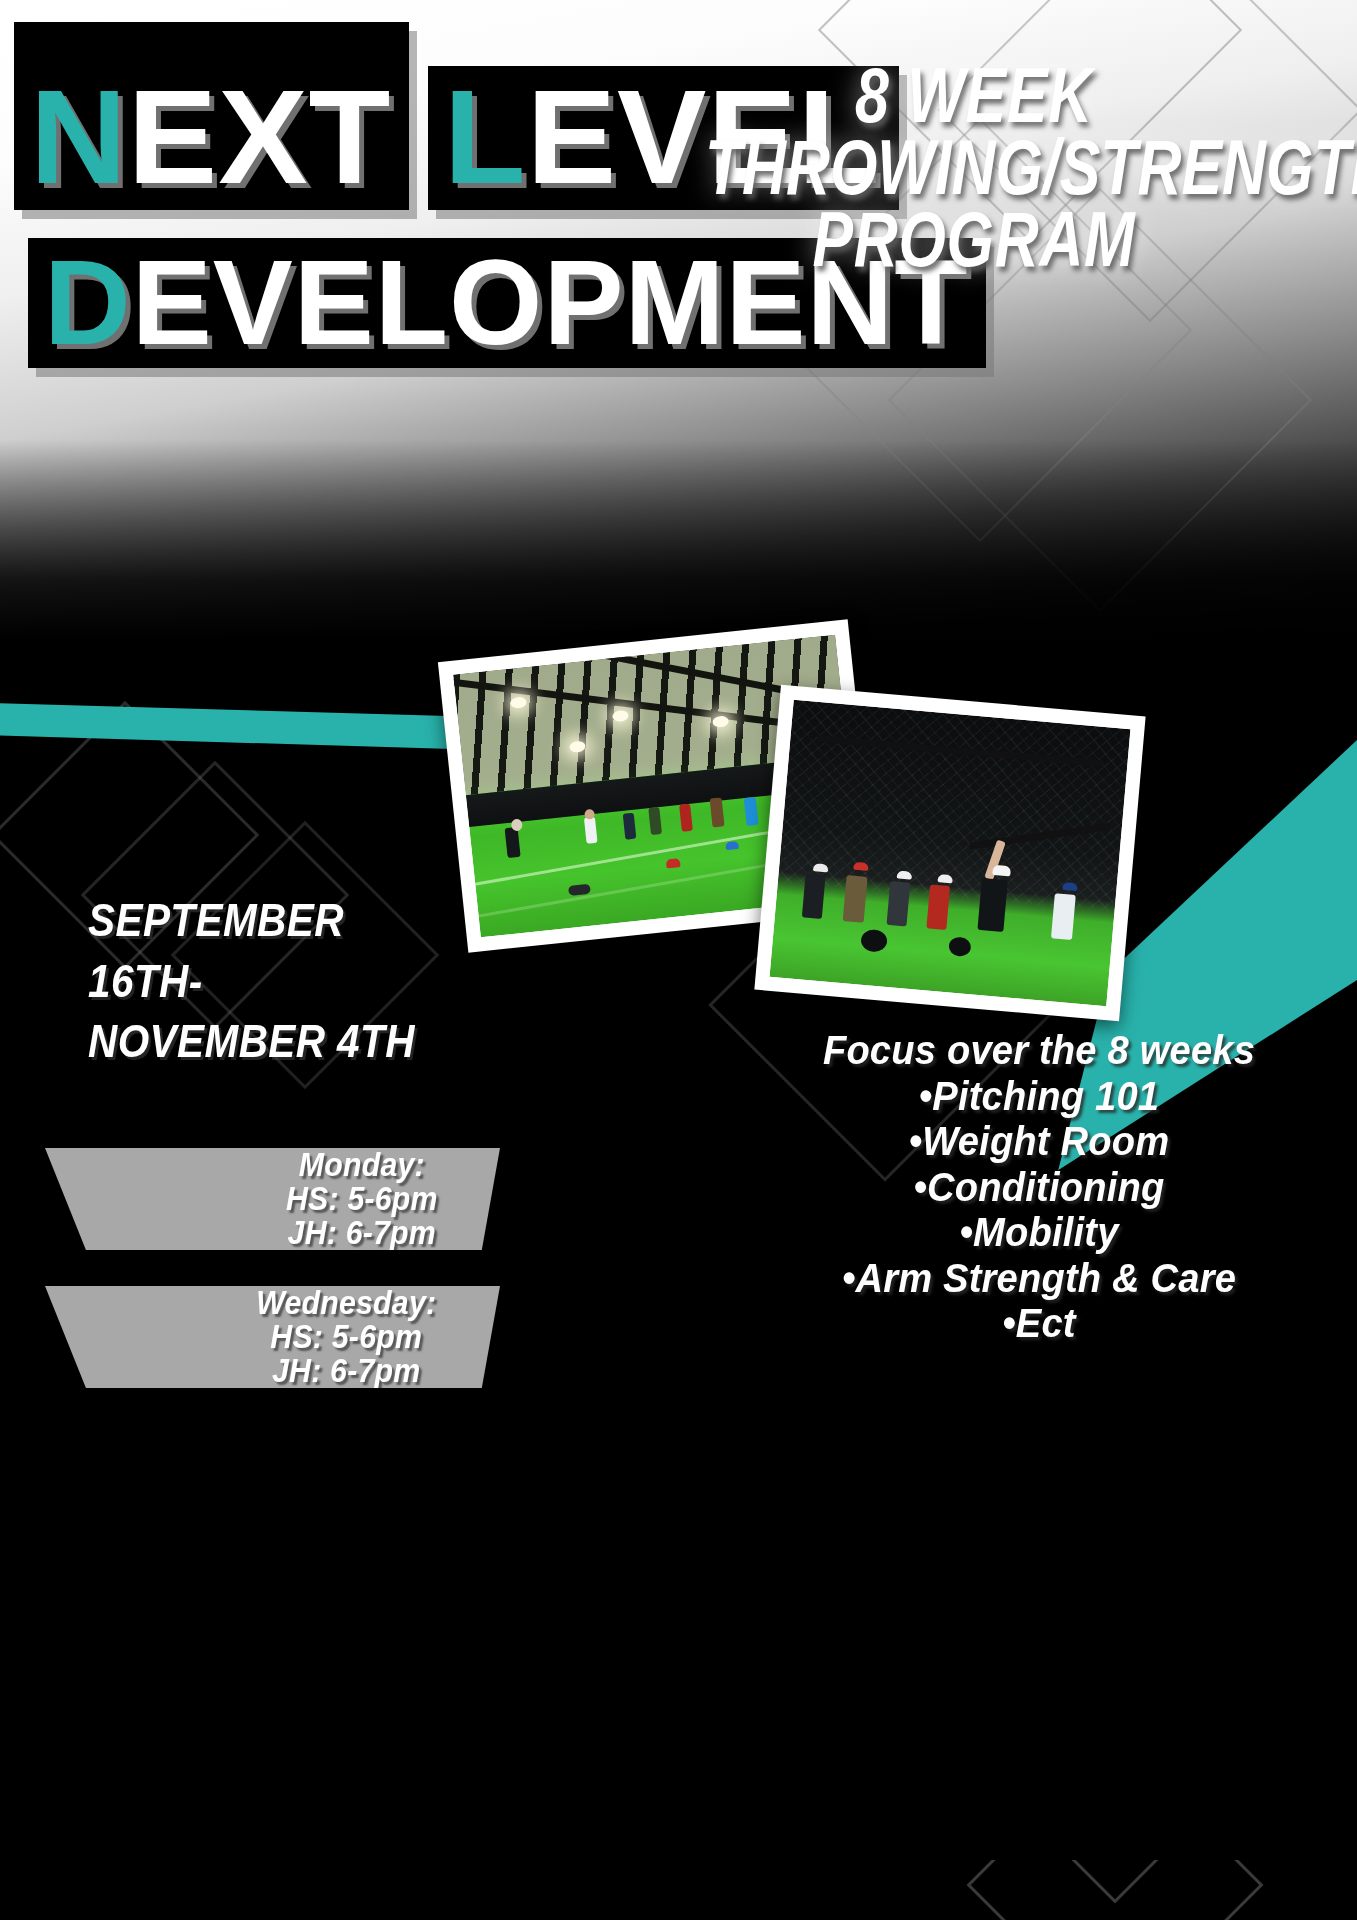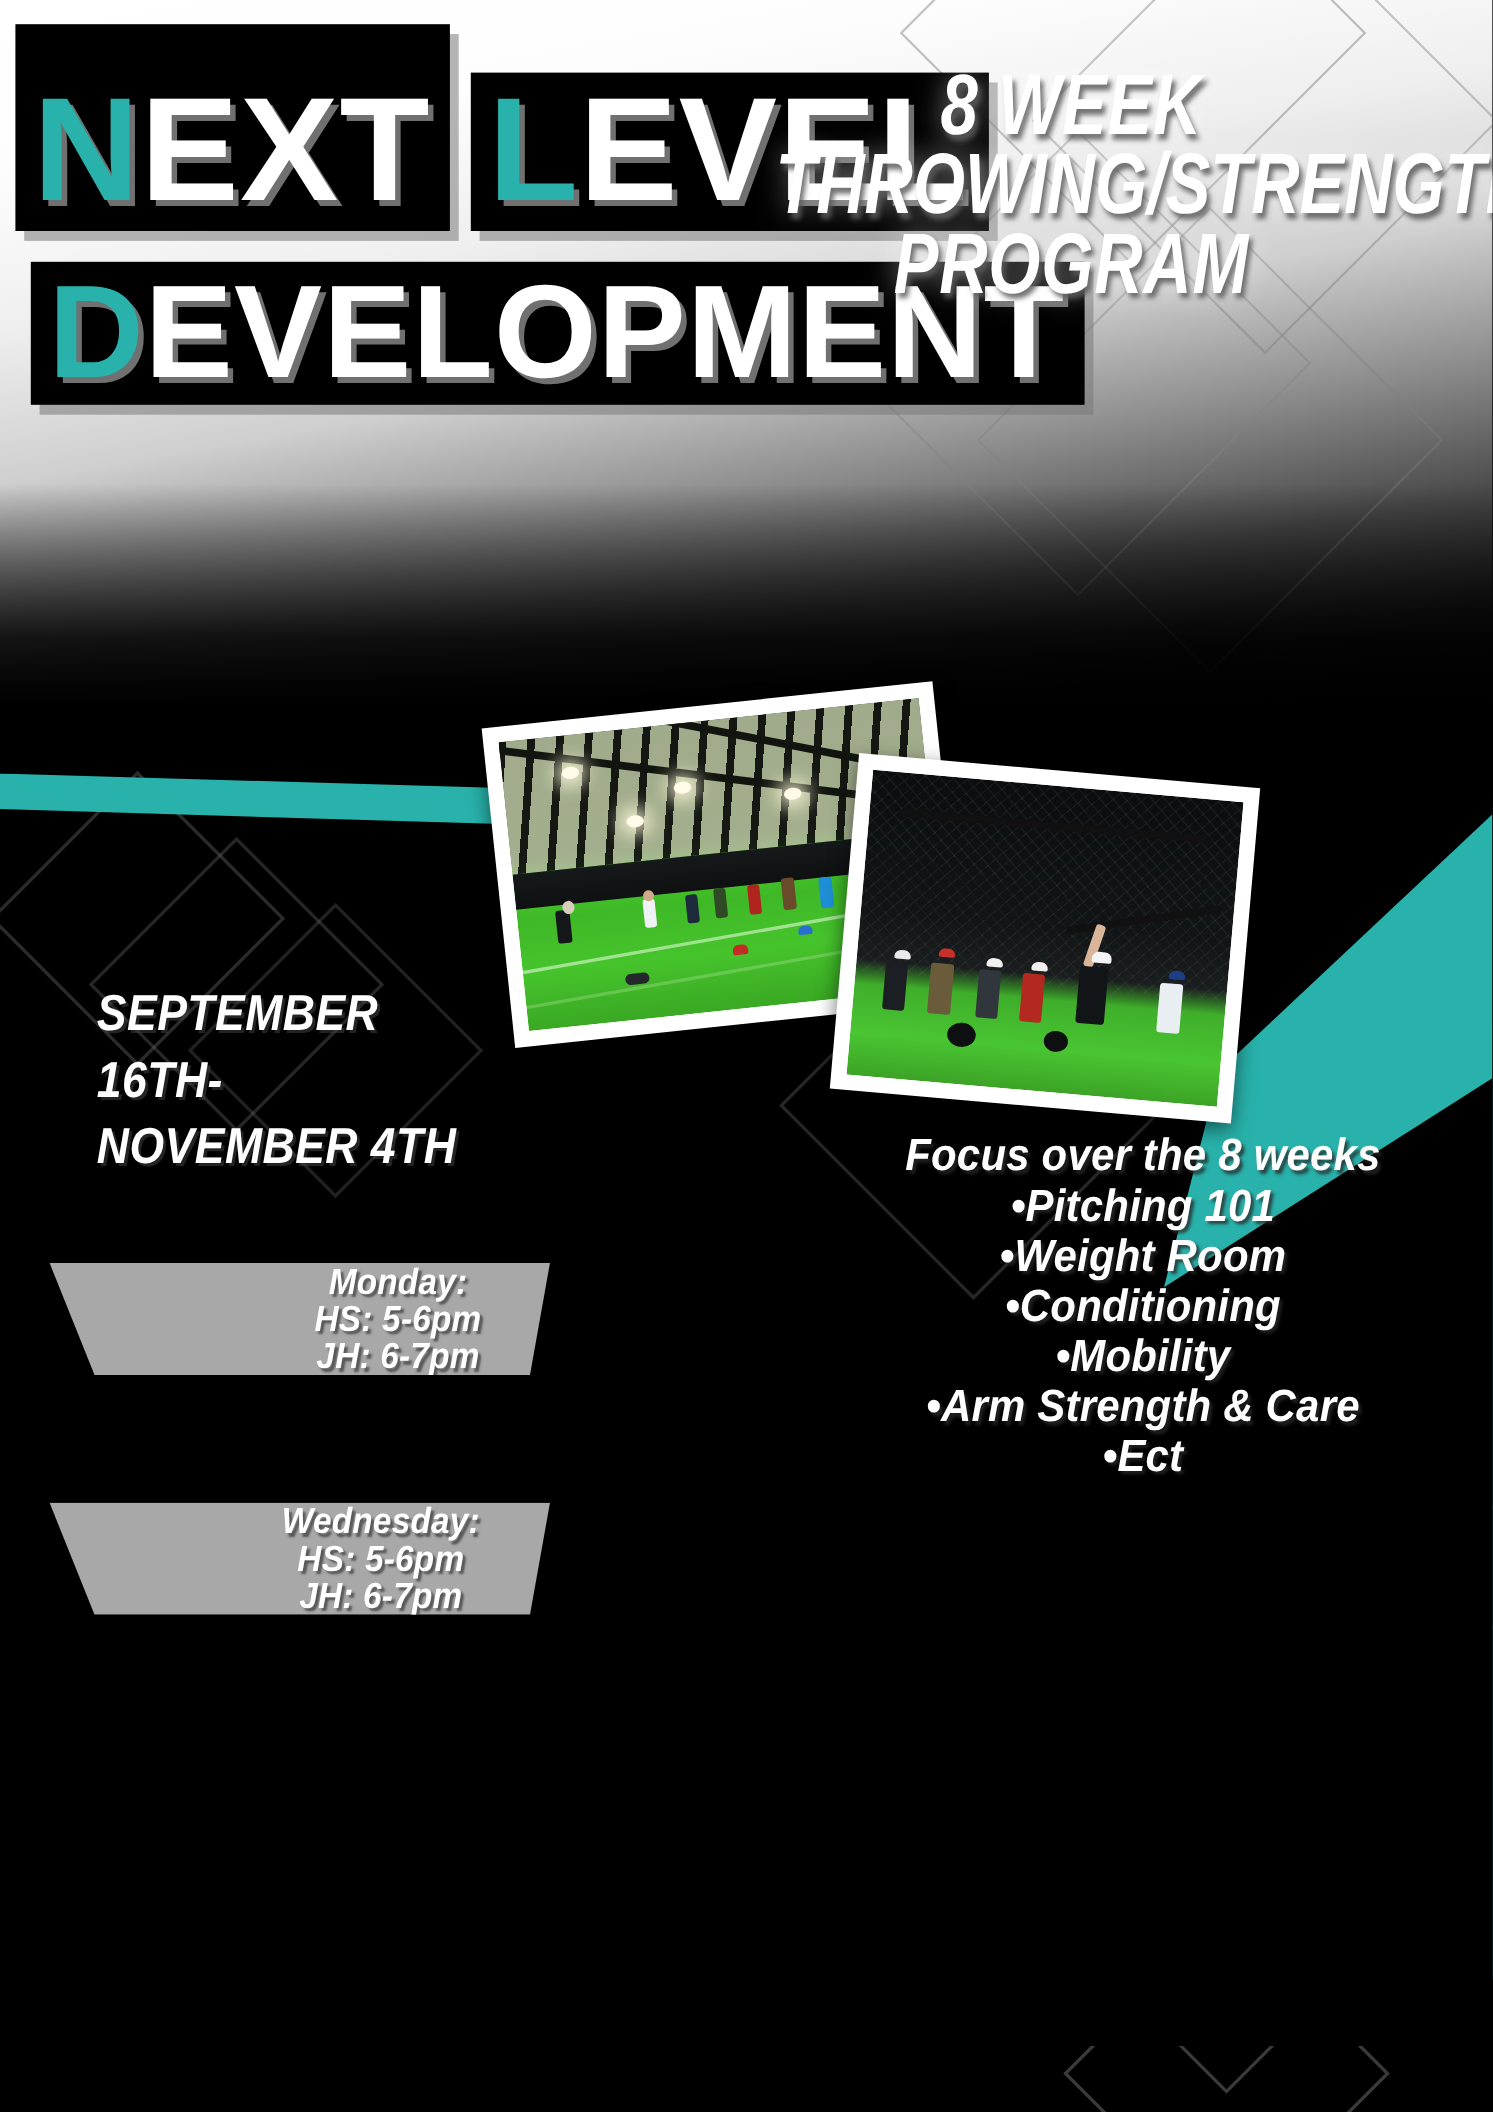--- a/index.html
+++ b/index.html
@@ -95,21 +95,21 @@
     display:flex; align-items:center; justify-content:flex-end;
   }
   .sched .lines{
     text-align:center; padding-right:58px;
     color:#fff; font-weight:bold; font-style:italic;
     font-size:33px; line-height:1.03; letter-spacing:.2px;
     transform:scaleX(.92); transform-origin:center;
     text-shadow:3px 3px 2px rgba(60,60,60,.75);
   }
   #sched-mon { top:1148px; }
-  #sched-wed { top:1366px; }
+  #sched-wed { top:1286px; }
   #sched-sat { top:1584px; }
 
   
   .photo{
     position:absolute; background:#fff; z-index:7;
     box-shadow:0 6px 18px rgba(0,0,0,.55);
     padding:14px;
   }
   .photo .inner{ width:100%; height:100%; overflow:hidden; position:relative; }
   #photo-1{

